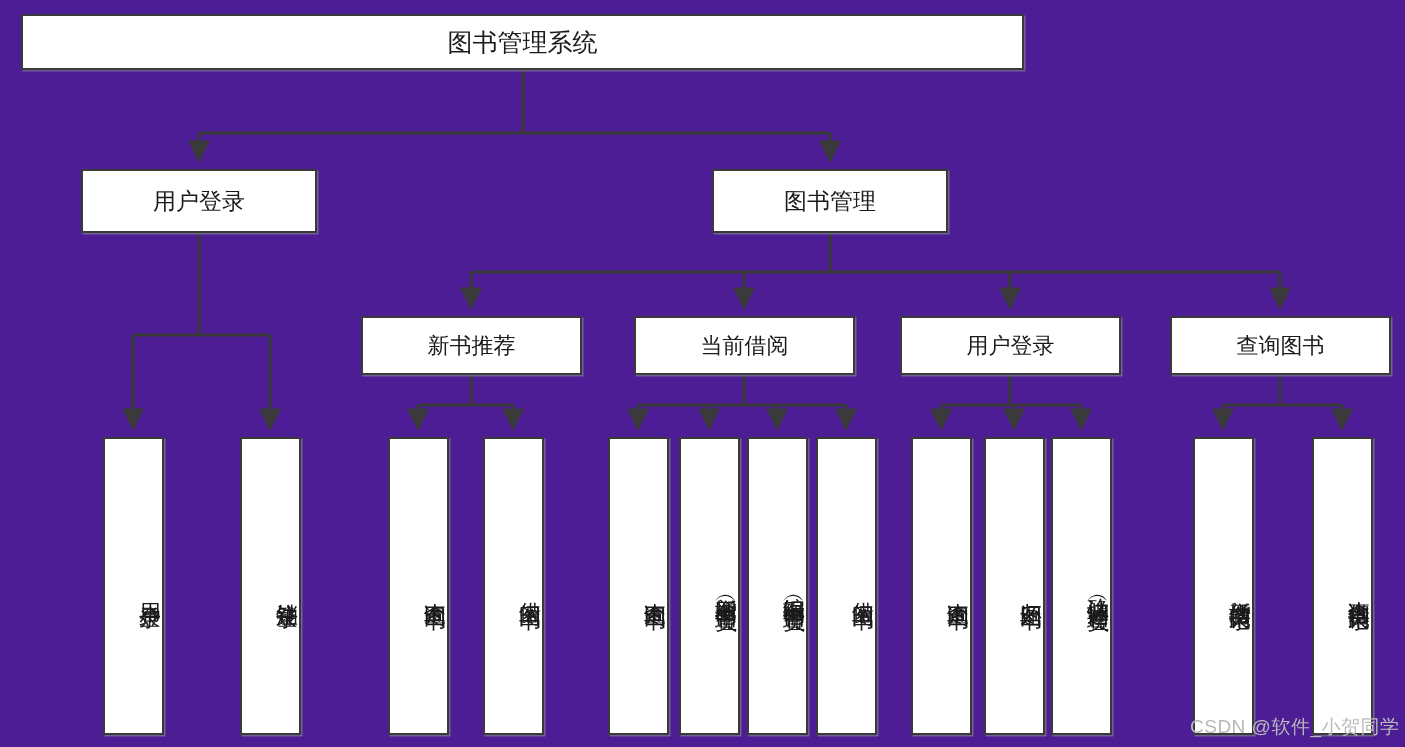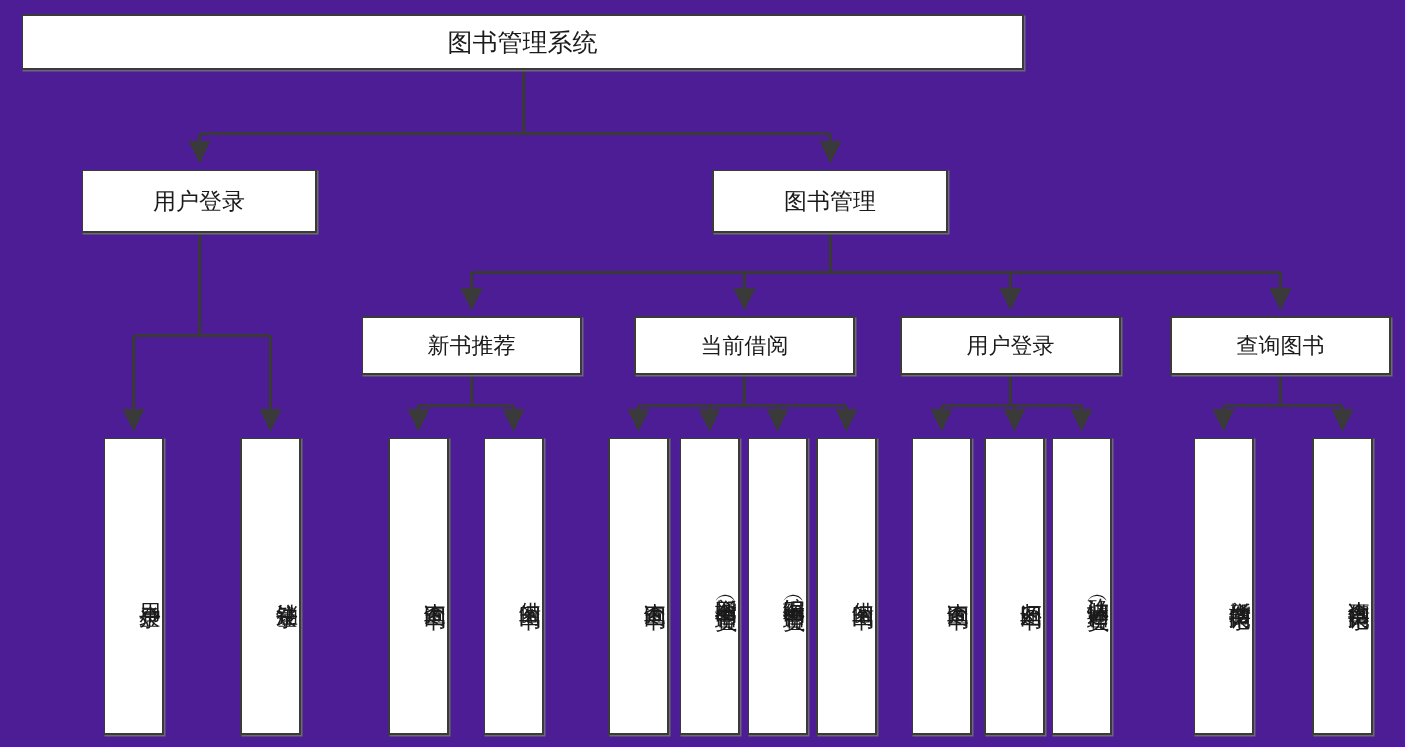--- a/index.html
+++ b/index.html
@@ -187,14 +187,15 @@
     <span class="label">确认归还（管理员）</span>
   </div>
 
   <div class="node leaf" style="left:1193px; top:437px; width:61px; height:298px;">
     <span class="label">新增借阅记录</span>
   </div>
   <div class="node leaf" style="left:1312px; top:437px; width:61px; height:298px;">
     <span class="label">查询借阅记录</span>
   </div>
 
+  <div class="watermark" style="left:1190px; top:714px;">CSDN @软件_小贺同学</div>
 
 </div>
 
 </body></html>

